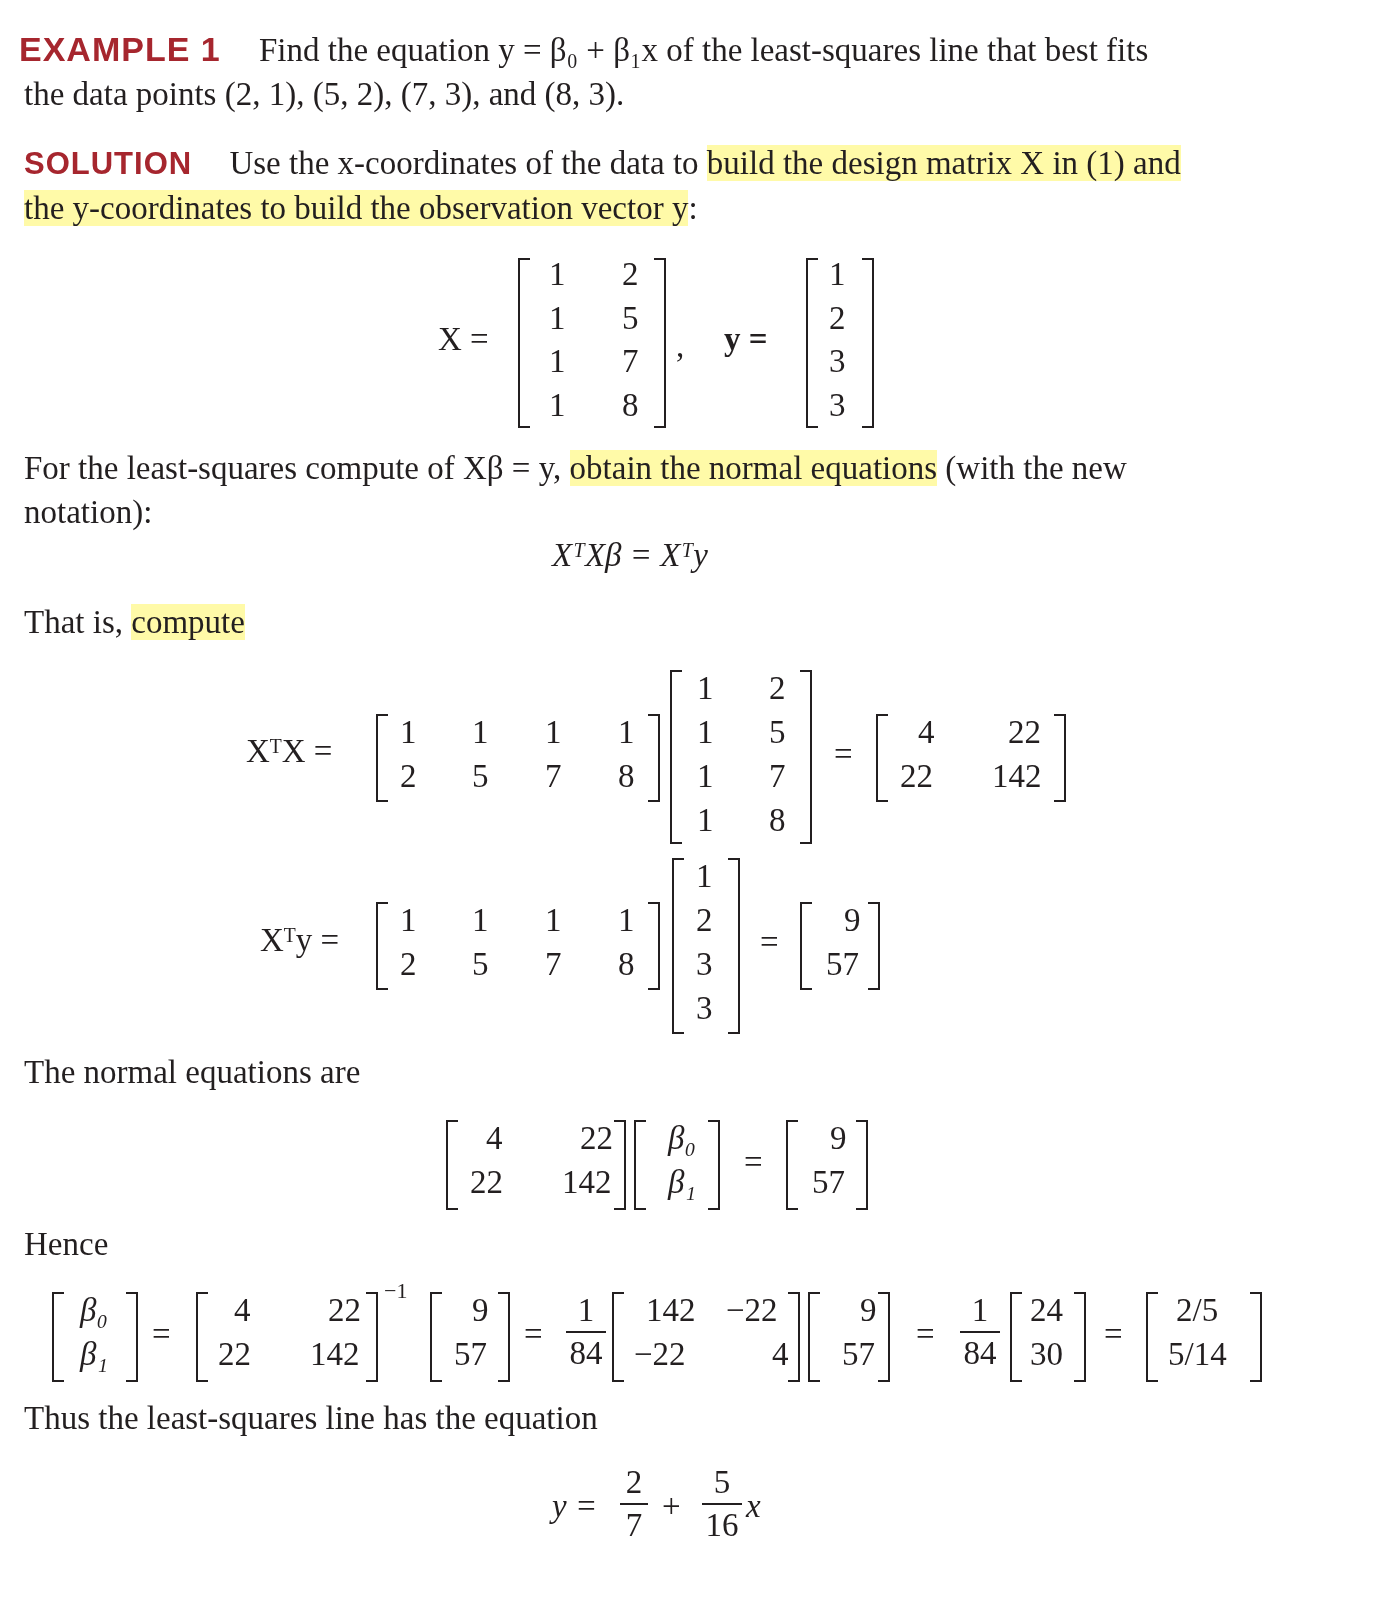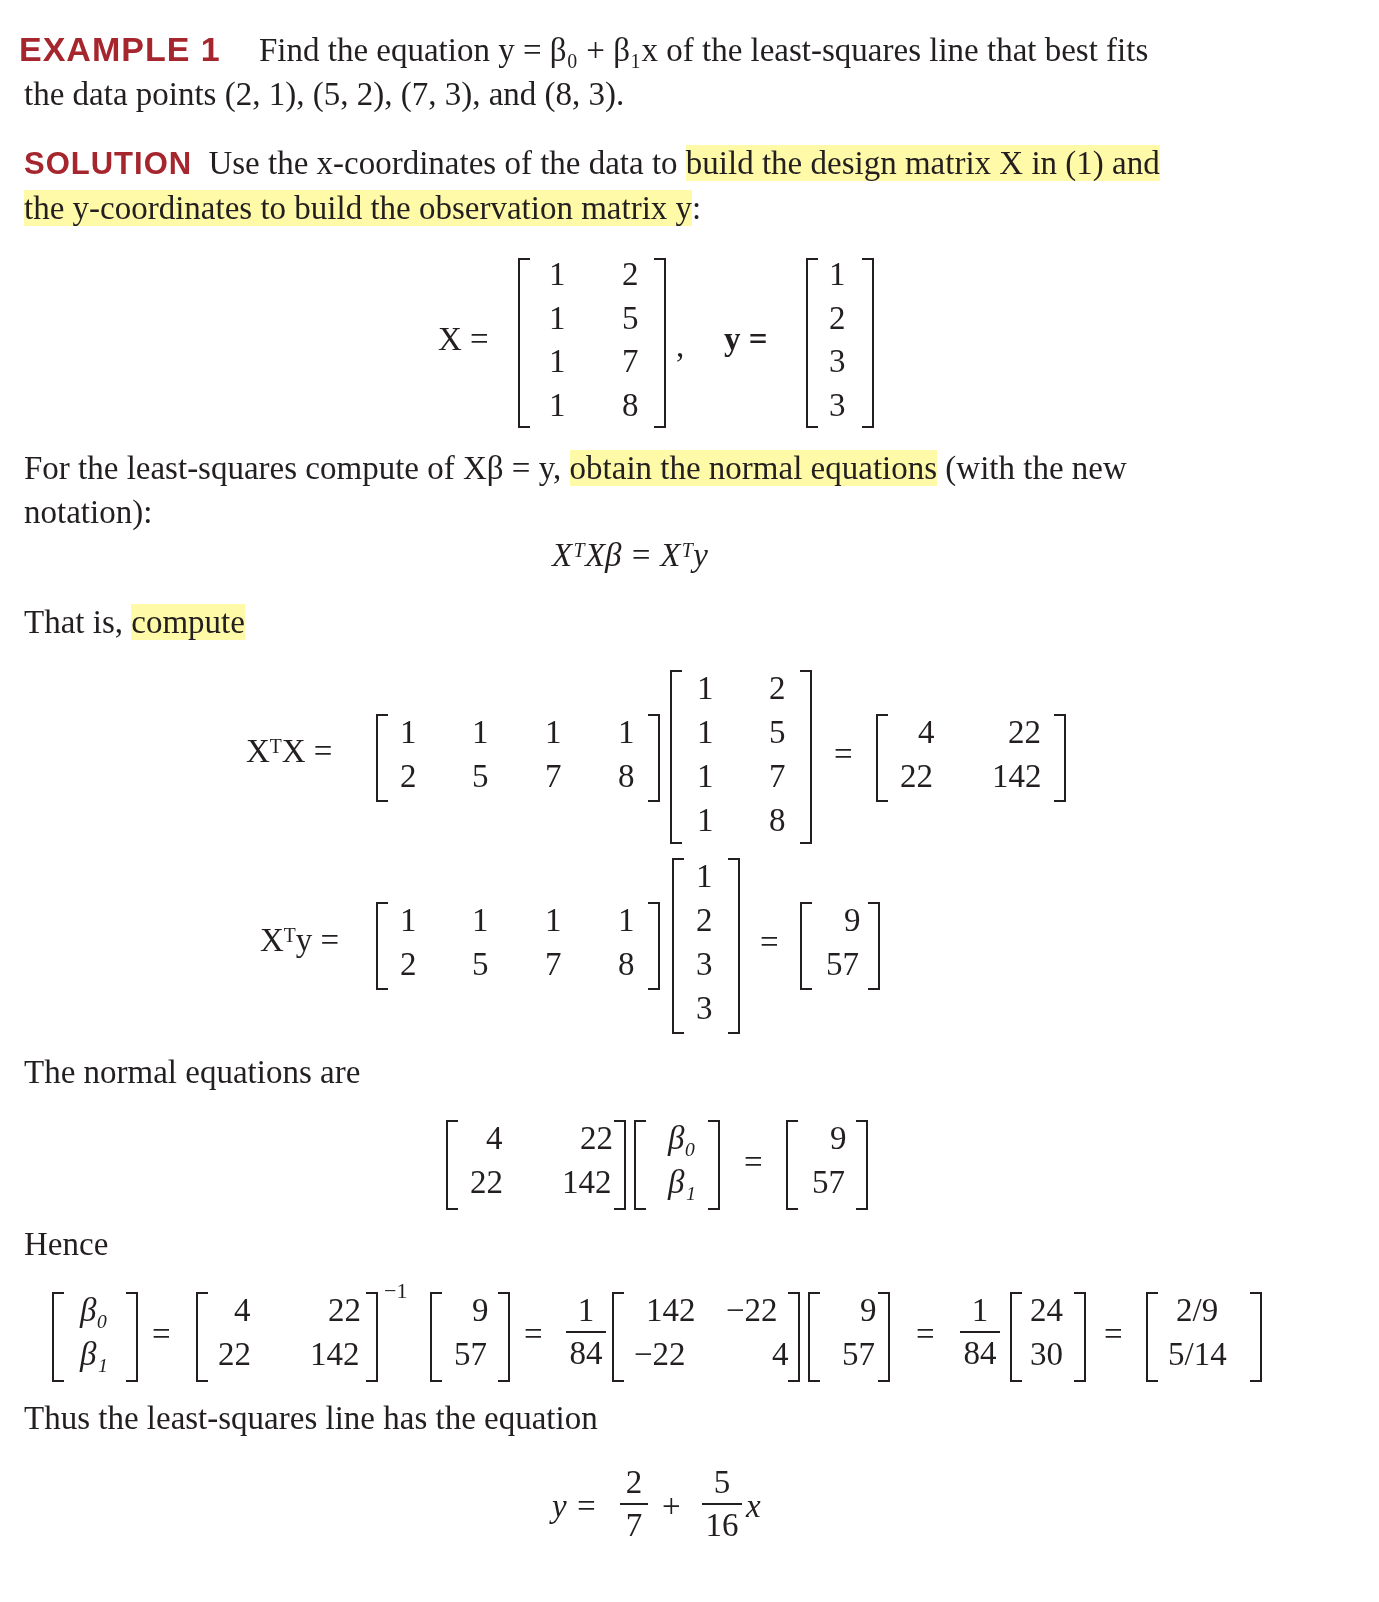--- a/index.html
+++ b/index.html
@@ -23,25 +23,25 @@
 <body>
 
 <div class="abs" style="left:19px;top:30px;">
   <span class="label" style="font-size:34px;">EXAMPLE 1</span>
   <span style="margin-left:30px;">Find the equation y = β₀ + β₁x of the least-squares line that best fits</span>
 </div>
 <div class="abs" style="left:24px;top:76px;text-align:right;">the data points (2, 1), (5, 2), (7, 3), and (8, 3).</div>
 
 <div class="abs" style="left:24px;top:145px;">
   <span class="label" style="font-size:31px;">SOLUTION</span>
-  <span style="margin-left:8px;text-align:center;">Use the x-coordinates of the data to</span>
+  <span style="margin-left:29px;text-align:center;">Use the x-coordinates of the data to</span>
   <span class="hl">build the design matrix X in (1) and</span>
 </div>
 <div class="abs" style="left:24px;top:190px;">
-  <span class="hl">the y-coordinates to build the observation matrix y</span><span>:</span>
+  <span class="hl">the y-coordinates to build the observation vector y</span><span>:</span>
 </div>
 
 <div class="sym" style="left:438px;top:323px;">X =</div>
 <div class="bracket bl" style="left:518px;top:258px;height:166px;"></div>
 <div class="bracket br" style="left:654px;top:258px;height:166px;"></div>
 <div>
   <div class="cell" style="left:549px;top:258px;">1</div>
   <div class="cell" style="left:622px;top:258px;">2</div>
   <div class="cell" style="left:549px;top:302px;">1</div>
   <div class="cell" style="left:622px;top:302px;">5</div>
@@ -213,21 +213,21 @@
 <div class="bracket bl" style="left:1010px;top:1292px;height:86px;"></div>
 <div class="bracket br" style="left:1074px;top:1292px;height:86px;"></div>
 <div>
   <div class="cell" style="left:1030px;top:1294px;">24</div>
   <div class="cell" style="left:1030px;top:1338px;">30</div>
 </div>
 <div class="sym" style="left:1104px;top:1318px;">=</div>
 <div class="bracket bl" style="left:1146px;top:1292px;height:86px;"></div>
 <div class="bracket br" style="left:1250px;top:1292px;height:86px;"></div>
 <div>
-  <div class="cell" style="left:1176px;top:1294px;">2/9</div>
+  <div class="cell" style="left:1176px;top:1294px;">2/5</div>
   <div class="cell" style="left:1168px;top:1338px;">5/14</div>
 </div>
 
 <div class="abs" style="left:24px;top:1400px;">Thus the least-squares line has the equation</div>
 <div class="sym" style="left:552px;top:1490px;font-style:italic;">y =</div>
 <div class="frac" style="left:620px;top:1466px;width:28px;">
   <div>2</div>
   <div class="bar"></div>
   <div>7</div>
 </div>

